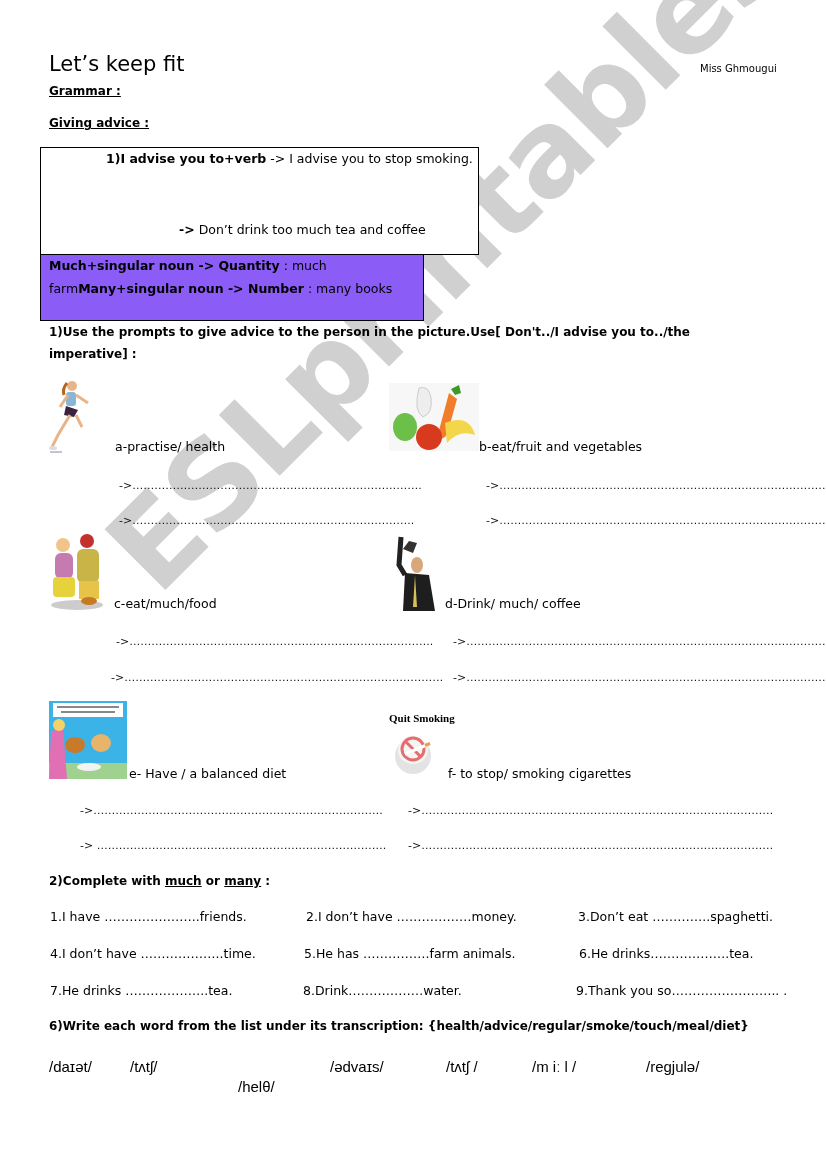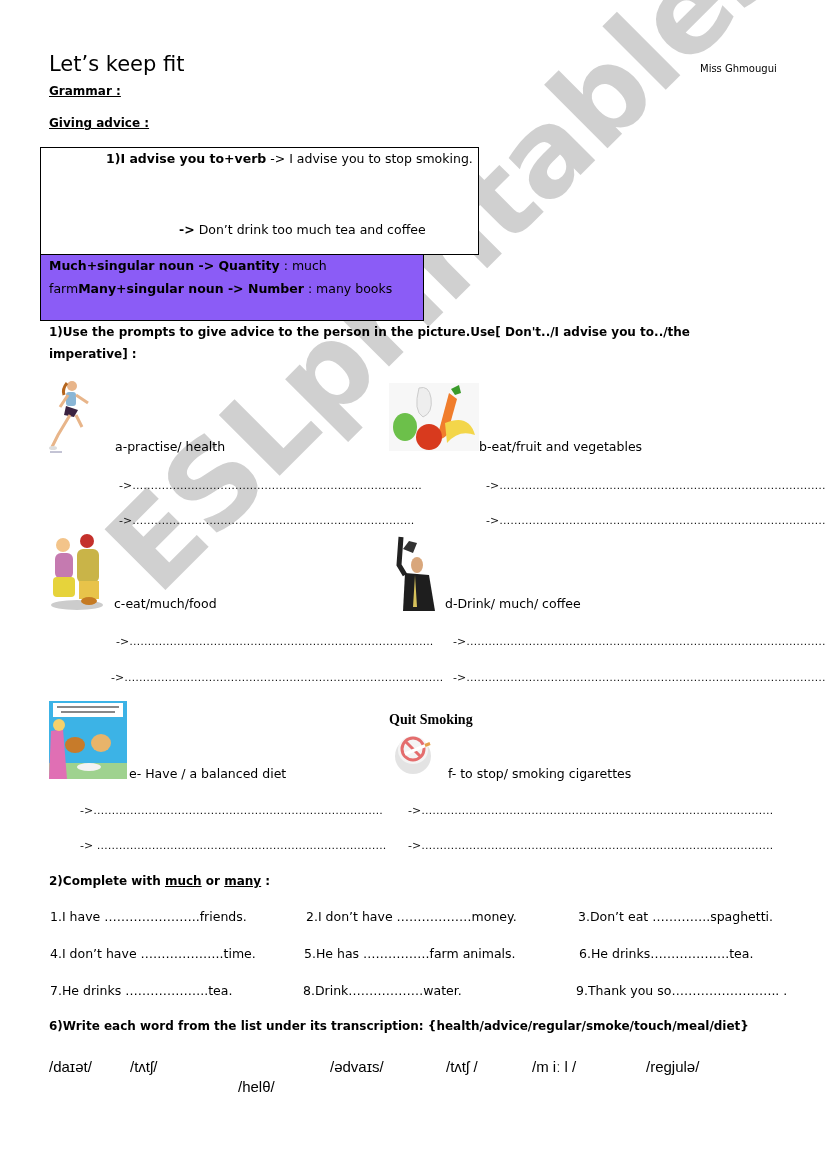--- a/index.html
+++ b/index.html
@@ -130,21 +130,21 @@
     <path d="M2 30 L14 28 L18 78 L0 78 Z" fill="#e06fb4"></path>
     <circle cx="10" cy="24" r="6" fill="#f5d16a"></circle>
     <ellipse cx="26" cy="44" rx="10" ry="8" fill="#c77b2a"></ellipse>
     <ellipse cx="52" cy="42" rx="10" ry="9" fill="#e8b46a"></ellipse>
   </svg>
 </div>
 <div class="abs txt" style="left:129px; top:766px;">e- Have / a balanced diet</div>
 <div class="abs dots" style="left:80px; top:804px;">-&gt;…………………………………………………………………….</div>
 <div class="abs dots" style="left:80px; top:839px;">-&gt;  …………………………………………………………………….</div>
 
-<div class="abs" style="left:389px; top:712px; font-family: 'Liberation Serif', serif; font-weight:bold; font-size:14px;">Quit Smoking</div>
+<div class="abs" style="left:389px; top:712px; font-family: 'Liberation Serif', serif; font-weight:bold; font-size:11px;">Quit Smoking</div>
 <div class="pic" style="left:393px; top:726px; width:42px; height:50px;">
   <svg width="42" height="50" viewBox="0 0 42 50">
     <ellipse cx="20" cy="30" rx="18" ry="18" fill="#e3e3e3"></ellipse>
     <ellipse cx="20" cy="24" rx="15" ry="14" fill="#f4f4f4"></ellipse>
     <circle cx="20" cy="23" r="11" fill="none" stroke="#e46d6d" stroke-width="3"></circle>
     <line x1="12" y1="15" x2="28" y2="31" stroke="#e46d6d" stroke-width="3"></line>
     <line x1="12" y1="28" x2="36" y2="18" stroke="#fff" stroke-width="3"></line>
     <line x1="32" y1="19.5" x2="37" y2="17.5" stroke="#e4a04a" stroke-width="3"></line>
   </svg>
 </div>

